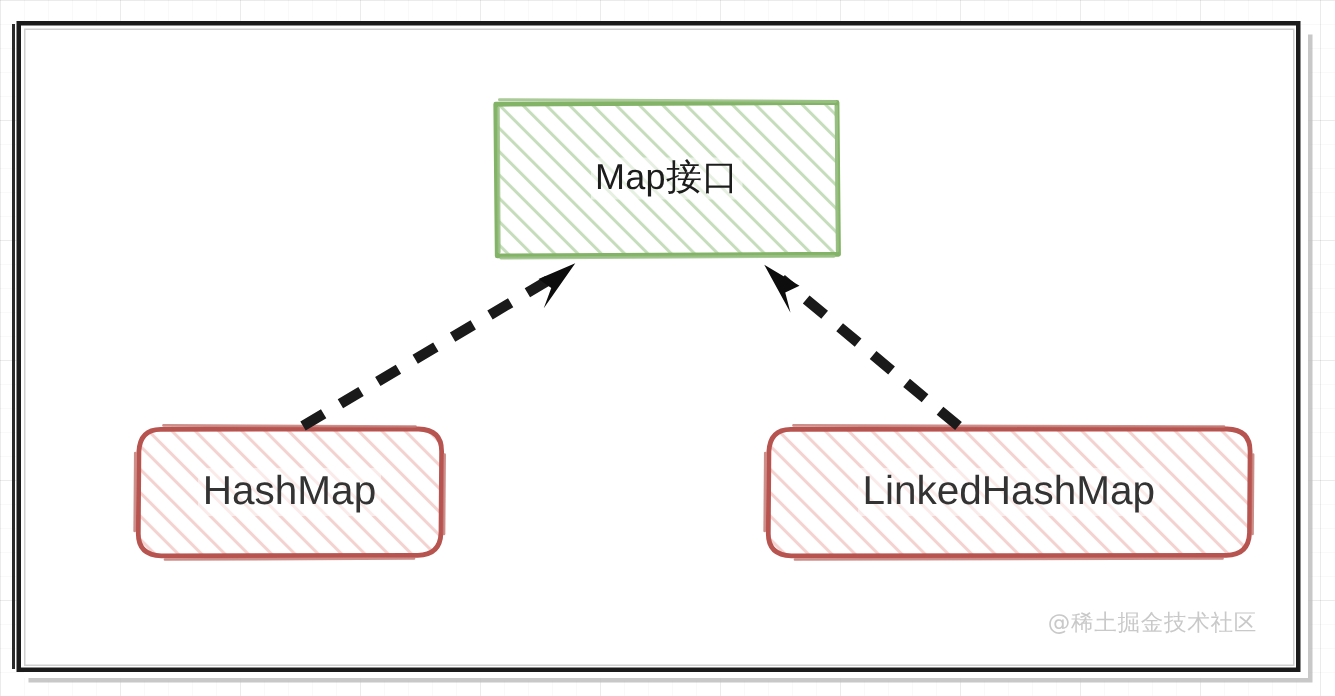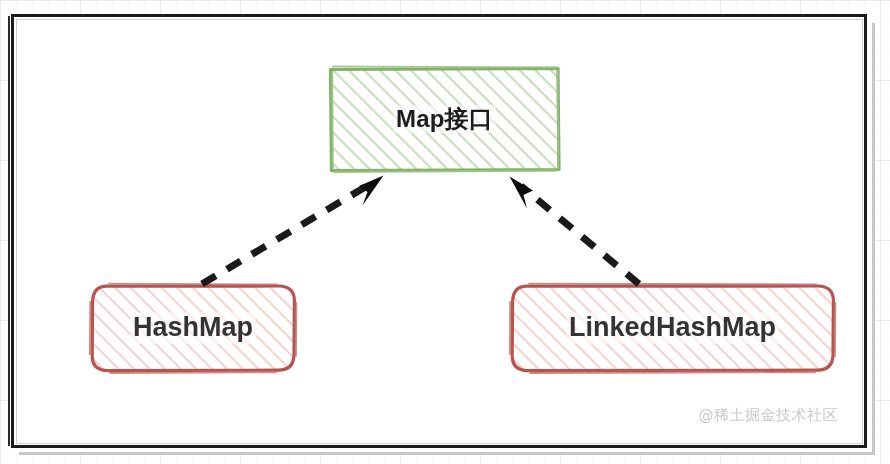--- a/index.html
+++ b/index.html
@@ -78,21 +78,21 @@
     top: 0;
   }
 
   
   .node-label {
     position: absolute;
     display: flex;
     align-items: center;
     justify-content: center;
     color: #1c1c1c;
-    font-weight: bold;
+    font-weight: normal;
     white-space: nowrap;
     pointer-events: none;
   }
   .label-map {
     left: 330px;
     top: 68px;
     width: 229px;
     height: 102px;
     font-size: 24px;
     letter-spacing: 0.2px;

